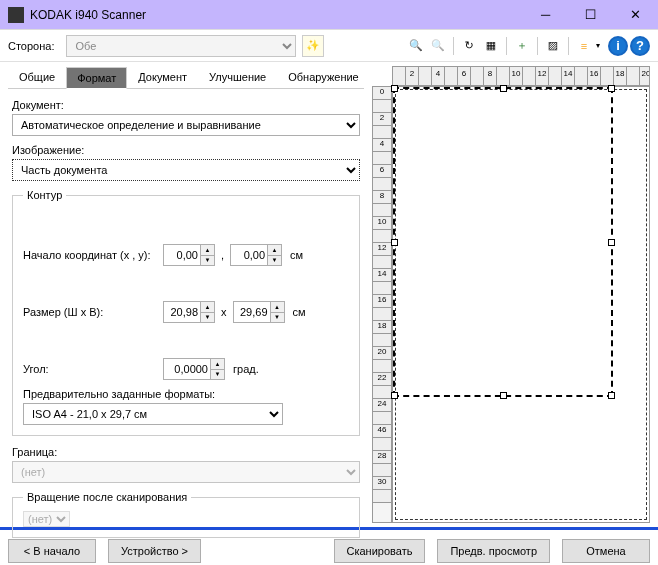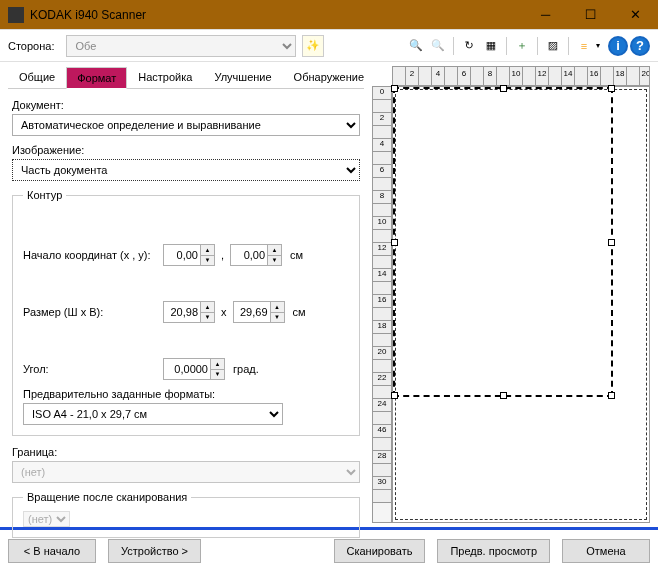--- a/index.html
+++ b/index.html
@@ -1,18 +1,18 @@
 <!DOCTYPE html>
 <html><head>
 <meta charset="utf-8">
 <style>
 * { box-sizing: border-box; margin: 0; padding: 0; font-family: 'Segoe UI', Tahoma, sans-serif; font-size: 11px; }
 body { background: #fff; width: 658px; height: 565px; overflow: hidden; }
 
-.titlebar { height: 30px; display: flex; align-items: center; padding: 0 0 0 8px; background: #a16207; border-bottom: 1px solid #ddd; }
+.titlebar { height: 30px; display: flex; align-items: center; padding: 0 0 0 8px; background: #c4b5fd; border-bottom: 1px solid #ddd; }
 .titlebar .icon { width: 16px; height: 16px; background: #333; margin-right: 6px; }
 .titlebar .title { flex: 1; font-size: 12px; }
 .titlebar .winbtns { display: flex; }
 .titlebar .winbtn { width: 45px; height: 30px; display: flex; align-items: center; justify-content: center; font-size: 13px; }
 
 .toprow { height: 32px; display: flex; align-items: center; padding: 2px 8px; border-bottom: 1px solid #e0e0e0; }
 .toprow .lbl { margin-right: 12px; }
 .toprow select { width: 230px; height: 22px; background: #f0f0f0; border: 1px solid #adadad; padding: 0 4px; }
 .toprow .wand { margin-left: 6px; width: 22px; height: 22px; background:#fffde7; border:1px solid #ccc; display:flex;align-items:center;justify-content:center; }
 .toolicons { margin-left: auto; display: flex; align-items: center; gap: 2px; }
@@ -20,21 +20,21 @@
 .toolicons .sep { width: 1px; height: 18px; background: #ccc; margin: 0 3px; }
 .helpicons { display:flex; gap:2px; margin-left:8px; }
 .helpicons .hi { width:20px; height:20px; border-radius:50%; background:#1976d2; color:#fff; display:flex; align-items:center; justify-content:center; font-weight:bold; font-size:13px; border: 2px solid #1565c0;}
 
 .mainarea { display: flex; height: calc(565px - 30px - 32px - 38px); }
 .leftpane { width: 372px; padding: 4px 8px 8px 8px; display:flex; flex-direction:column; }
 .rightpane { flex: 1; padding: 4px 8px 4px 0; position:relative; }
 
 .tabs { display: flex; border-bottom: 1px solid #ccc; }
 .tab { padding: 4px 10px; border: 1px solid transparent; border-bottom: none; cursor: pointer; }
-.tab.active { border-color: #ccc; background: #be185d; position: relative; top: 1px; border-bottom: 1px solid #fff; }
+.tab.active { border-color: #ccc; background: #737373; position: relative; top: 1px; border-bottom: 1px solid #fff; }
 
 .tabcontent { padding: 10px 4px 4px 4px; flex: 1; }
 .field { margin-bottom: 8px; }
 .field label { display: block; margin-bottom: 3px; }
 .field select, .field .dd { width: 100%; height: 22px; border: 1px solid #adadad; padding: 0 4px; background: #fff; }
 .dd.disabled { background: #f5f5f5; color: #888; }
 
 fieldset { border: 1px solid #ccc; padding: 8px 10px 10px 10px; margin-bottom: 10px; }
 fieldset legend { padding: 0 4px; }
 
@@ -111,21 +111,21 @@
     <div class="hi">i</div>
     <div class="hi">?</div>
   </div>
 </div>
 
 <div class="mainarea">
   <div class="leftpane">
     <div class="tabs" id="tabstrip">
         <div class="tab">Общие</div>
         <div class="tab active">Формат</div>
-        <div class="tab">Настройка</div>
+        <div class="tab">Документ</div>
         <div class="tab">Улучшение</div>
         <div class="tab">Обнаружение</div>
       </div>
     <div class="tabcontent">
       <div class="field">
         <label>Документ:</label>
         <select><option>Автоматическое определение и выравнивание</option></select>
       </div>
       <div class="field">
         <label>Изображение:</label>

